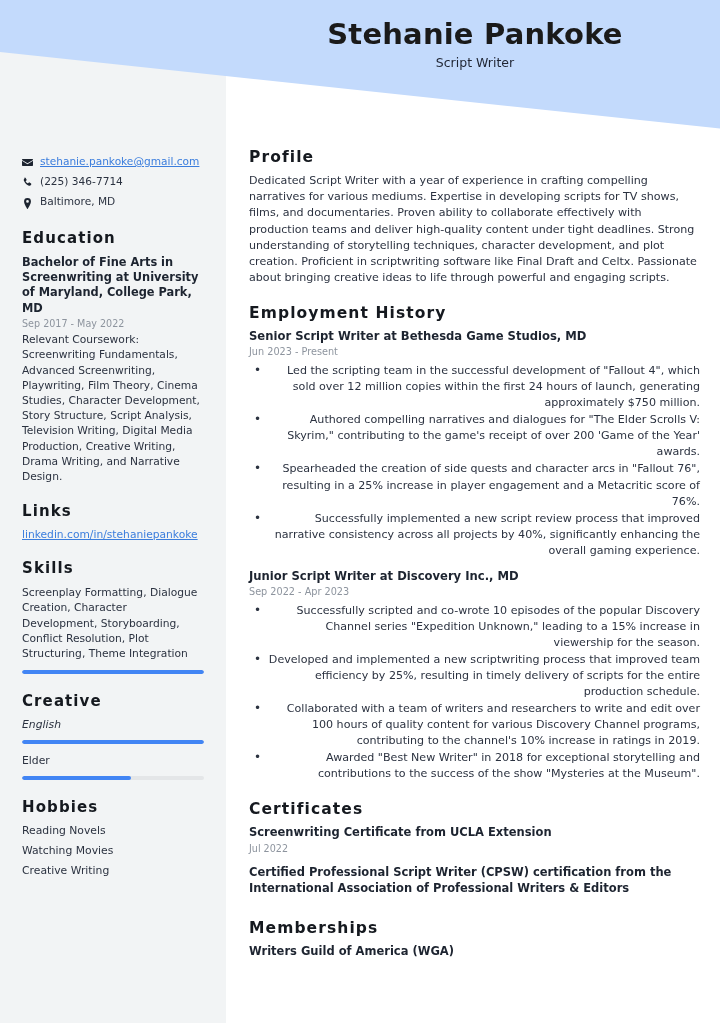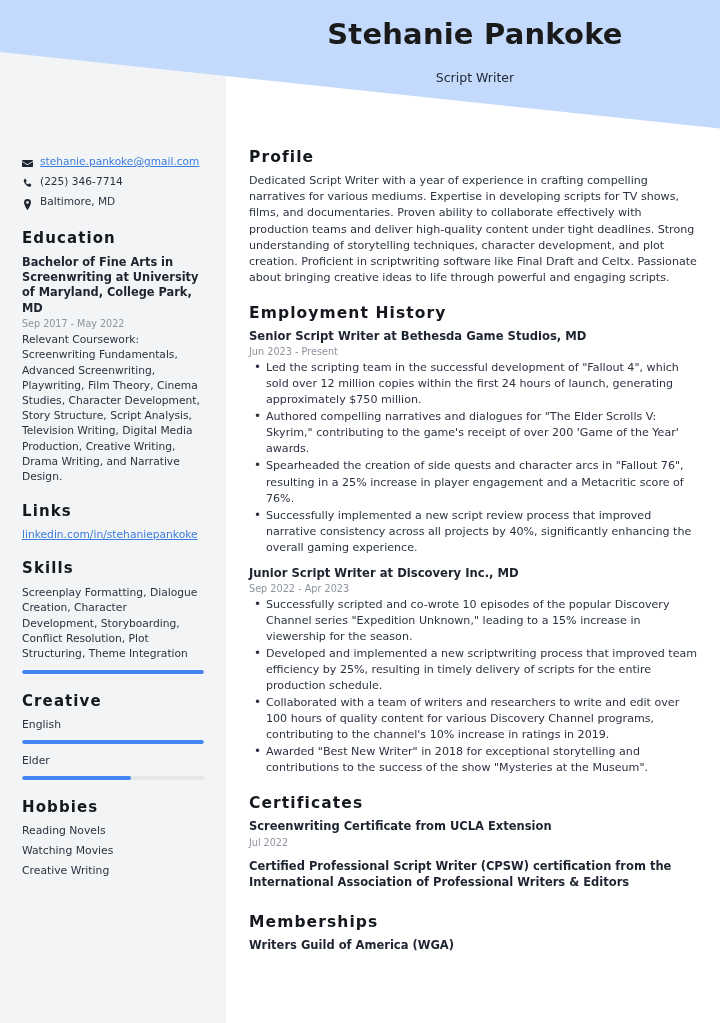--- a/index.html
+++ b/index.html
@@ -51,36 +51,36 @@
   .name {
     font-size: 29px;
     font-weight: bold;
     color: #1a1a1a;
     letter-spacing: 0.2px;
     line-height: 1.15;
   }
   .job-title {
     font-size: 12.5px;
     color: #1f2533;
-    margin-top: 19px;
+    margin-top: 4px;
   }
 
   
   .sidebar-inner {
     position: absolute;
     left: 0; top: 0;
     width: 226px;
     padding: 155px 22px 0 22px;
     z-index: 5;
   }
 
   .contact-list { margin-bottom: 20px; }
   .contact-row {
     display: flex;
-    align-items: flex-end;
+    align-items: center;
     margin-bottom: 7px;
     font-size: 10.6px;
     color: #2b3240;
     line-height: 1.25;
   }
   .contact-icon {
     width: 15px;
     flex: 0 0 15px;
     display: inline-flex;
     align-items: center;
@@ -149,21 +149,21 @@
     height: 4px;
     background: #4285f4;
     border-radius: 2px;
   }
 
   .lang-name {
     font-size: 10.8px;
     color: #2b3240;
     margin-top: 10px;
   }
-  .lang-name.first { margin-top: 0; }
+  .lang-name.first { margin-top: 0; font-style: italic; }
 
   .hobby-item {
     font-size: 10.8px;
     color: #2b3240;
     margin-top: 7px;
   }
 
   
   .main {
     position: absolute;
@@ -199,22 +199,23 @@
   }
   .job-date {
     font-size: 9.7px;
     color: #8d949e;
     margin-top: 1px;
     margin-bottom: 3px;
   }
 
   ul.bullets {
     list-style: none;
-    margin: 0 0 10px 0;
+    margin: 6px 0 10px 0;
     padding: 0;
+    text-align: right;
   }
   ul.bullets li {
     position: relative;
     padding-left: 17px;
     font-size: 11.1px;
     color: #2b3240;
     line-height: 1.45;
     margin-bottom: 1px;
   }
   ul.bullets li::before {

